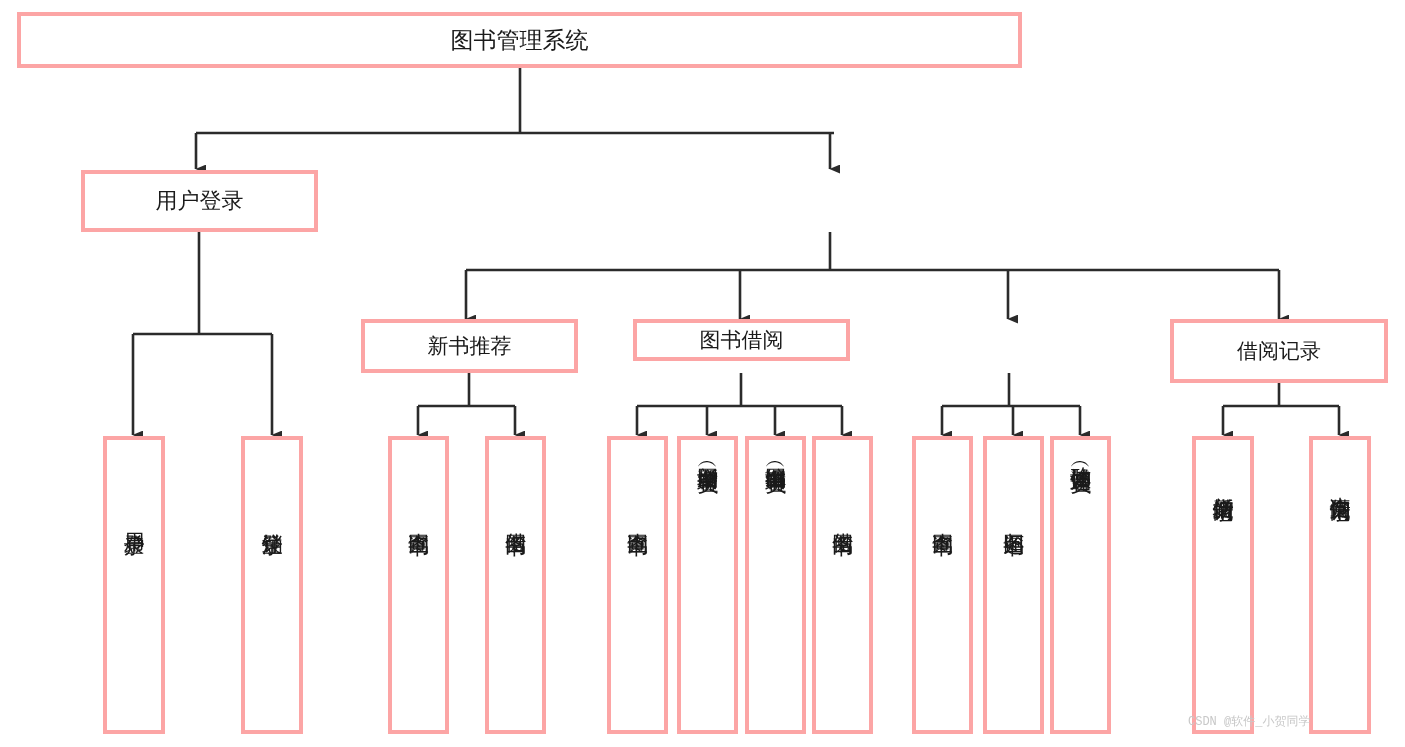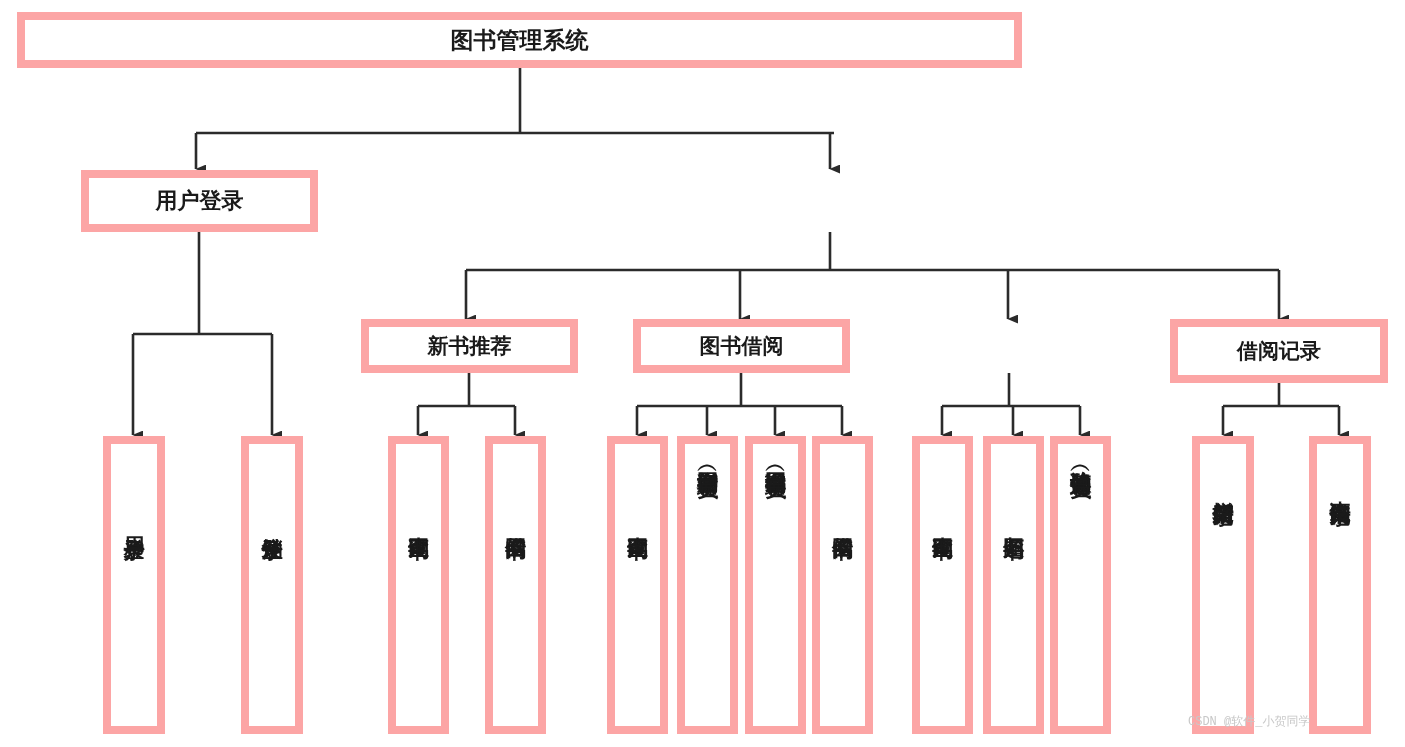--- a/index.html
+++ b/index.html
@@ -22,29 +22,28 @@
     position: absolute;
     left: 0;
     top: 0;
     width: 1405px;
     height: 747px;
     pointer-events: none;
   }
   .node {
     position: absolute;
     box-sizing: border-box;
-    border: 8px solid #fca5a5;
+    border: 4px solid #fca5a5;
     background: #ffffff;
     display: flex;
     align-items: center;
     justify-content: center;
     text-align: center;
     color: #1a1a1a;
     z-index: 2;
-    font-weight: bold;
   }
   .node.root {
     font-size: 23px;
   }
   .node.level2 {
     font-size: 22px;
   }
   .node.level3 {
     font-size: 21px;
   }
@@ -132,21 +131,21 @@
 
   <div class="node level2" style="left:81px; top:170px; width:237px; height:62px;">
     <span>用户登录</span>
   </div>
 
 
   <div class="node level3" style="left:361px; top:319px; width:217px; height:54px;">
     <span>新书推荐</span>
   </div>
 
-  <div class="node level3" style="left:633px; top:319px; width:217px; height:54px;">
+  <div class="node level3" style="left:633px; top:319px; width:217px; height:42px;">
     <span>图书借阅</span>
   </div>
 
 
   <div class="node level3" style="left:1170px; top:319px; width:218px; height:64px;">
     <span>借阅记录</span>
   </div>
 
   <div class="node leaf" style="left:103px; top:436px; width:62px; height:298px; padding-top:76px;">
     <span class="vtext">用户登录</span>

